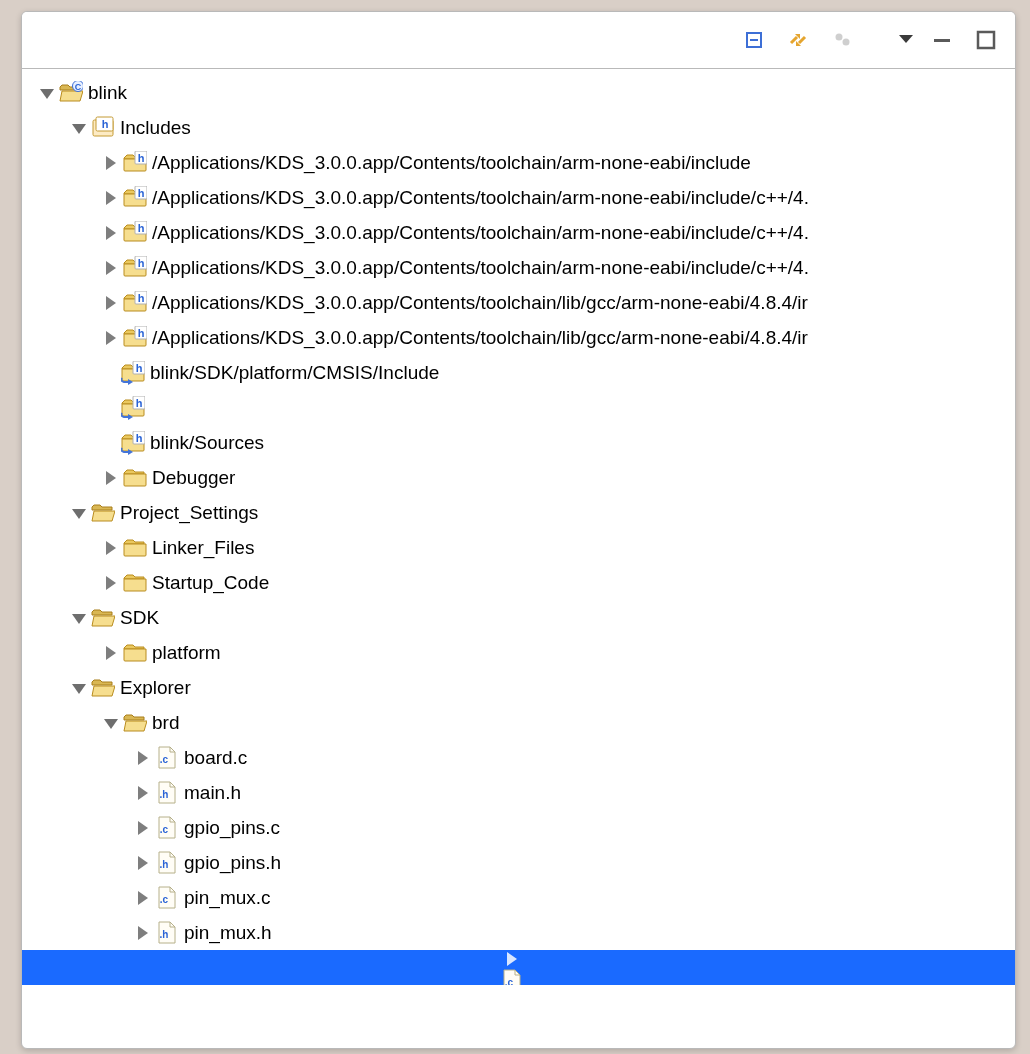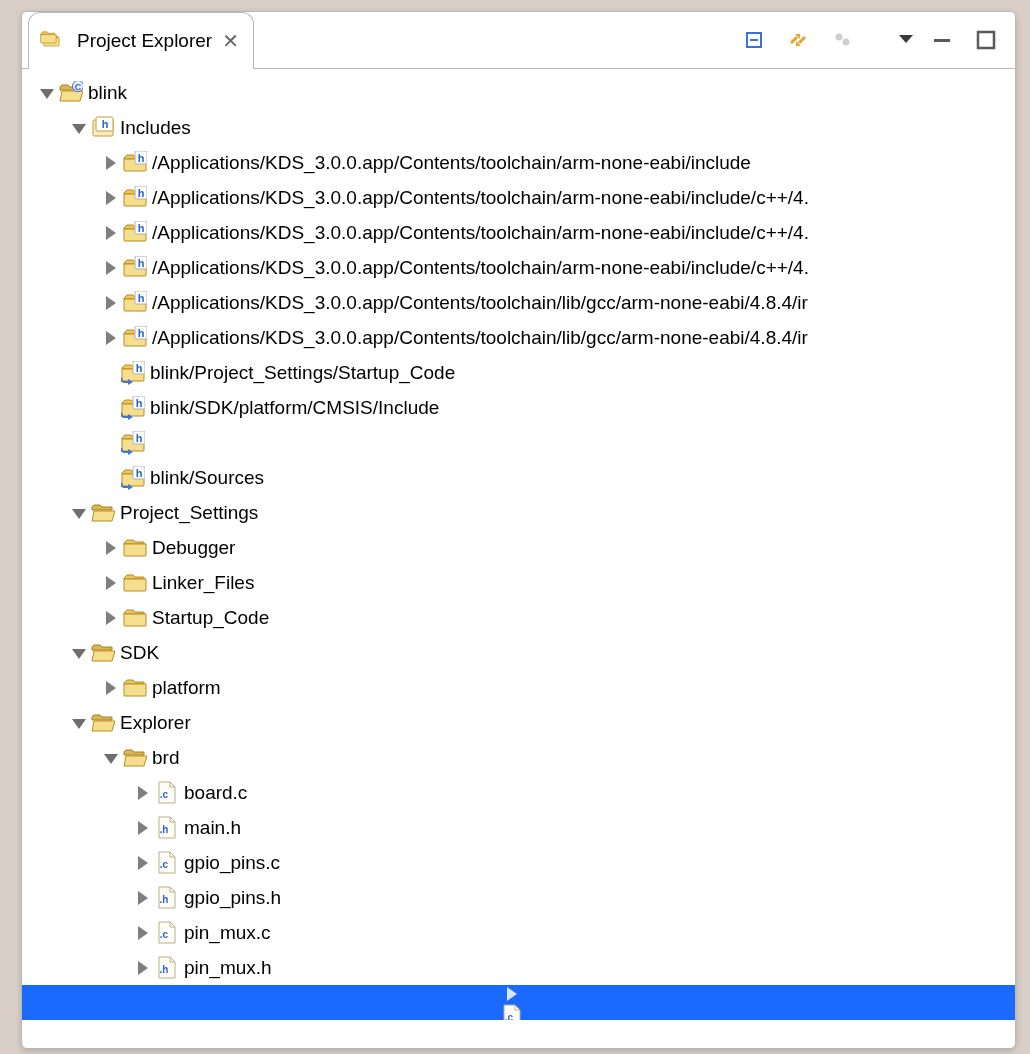--- a/index.html
+++ b/index.html
@@ -136,29 +136,20 @@
 
     <g id="tb-max">
         <rect x="2" y="2" width="16" height="16" fill="none" stroke="#5a5a5a" stroke-width="2.5"></rect>
       </g>
   </defs>
 </svg>
 
 <div class="panel">
 
   <div class="tabstrip">
-    <div class="tab">
-      <span class="iconwrap">
-        <svg width="24" height="24">
-            <use href="#view-explorer"></use>
-          </svg>
-      </span>
-      <span class="label">Project Explorer</span>
-      <span class="close">✕</span>
-    </div>
     <div class="toolbar">
       <span class="iconwrap" title="Collapse All">
         <svg width="20" height="20">
             <use href="#tb-collapse"></use>
           </svg>
         </span>
       <span class="iconwrap" title="Link with Editor">
         <svg width="20" height="20">
             <use href="#tb-link"></use>
           </svg>
@@ -302,76 +293,67 @@
       <span class="label">/Applications/KDS_3.0.0.app/Contents/toolchain/lib/gcc/arm-none-eabi/4.8.4/ir</span>
     </div>
 
     <div class="row">
       <span class="indent" style="width:98px"></span>
       <span class="iconwrap">
           <svg width="24" height="24">
             <use href="#folder-inc-link"></use>
           </svg>
         </span>
-      <span class="label">blink/Project_Settings/Startup_Code</span>
+      <span class="label">blink/SDK/platform/CMSIS/Include</span>
     </div>
     <div class="row">
       <span class="indent" style="width:98px"></span>
       <span class="iconwrap">
           <svg width="24" height="24">
             <use href="#folder-inc-link"></use>
           </svg>
         </span>
-      <span class="label">blink/SDK/platform/CMSIS/Include</span>
     </div>
     <div class="row">
       <span class="indent" style="width:98px"></span>
       <span class="iconwrap">
           <svg width="24" height="24">
             <use href="#folder-inc-link"></use>
           </svg>
         </span>
-    </div>
-    <div class="row">
-      <span class="indent" style="width:98px"></span>
-      <span class="iconwrap">
-          <svg width="24" height="24">
-            <use href="#folder-inc-link"></use>
-          </svg>
-        </span>
       <span class="label">blink/Sources</span>
     </div>
 
     <div class="row">
+      <span class="indent" style="width:80px"></span>
+      <span class="twisty">
+          <svg width="18" height="18">
+            <use href="#tw-closed"></use>
+          </svg>
+        </span>
+      <span class="iconwrap">
+          <svg width="24" height="24">
+            <use href="#folder"></use>
+          </svg>
+        </span>
+      <span class="label">Debugger</span>
+    </div>
+    <div class="row">
       <span class="indent" style="width:48px"></span>
       <span class="twisty">
           <svg width="18" height="18">
             <use href="#tw-open"></use>
           </svg>
         </span>
       <span class="iconwrap">
           <svg width="24" height="24">
             <use href="#folder-open"></use>
           </svg>
         </span>
       <span class="label">Project_Settings</span>
-    </div>
-    <div class="row">
-      <span class="indent" style="width:80px"></span>
-      <span class="twisty">
-          <svg width="18" height="18">
-            <use href="#tw-closed"></use>
-          </svg>
-        </span>
-      <span class="iconwrap">
-          <svg width="24" height="24">
-            <use href="#folder"></use>
-          </svg>
-        </span>
-      <span class="label">Debugger</span>
     </div>
     <div class="row">
       <span class="indent" style="width:80px"></span>
       <span class="twisty">
           <svg width="18" height="18">
             <use href="#tw-closed"></use>
           </svg>
         </span>
       <span class="iconwrap">
           <svg width="24" height="24">

